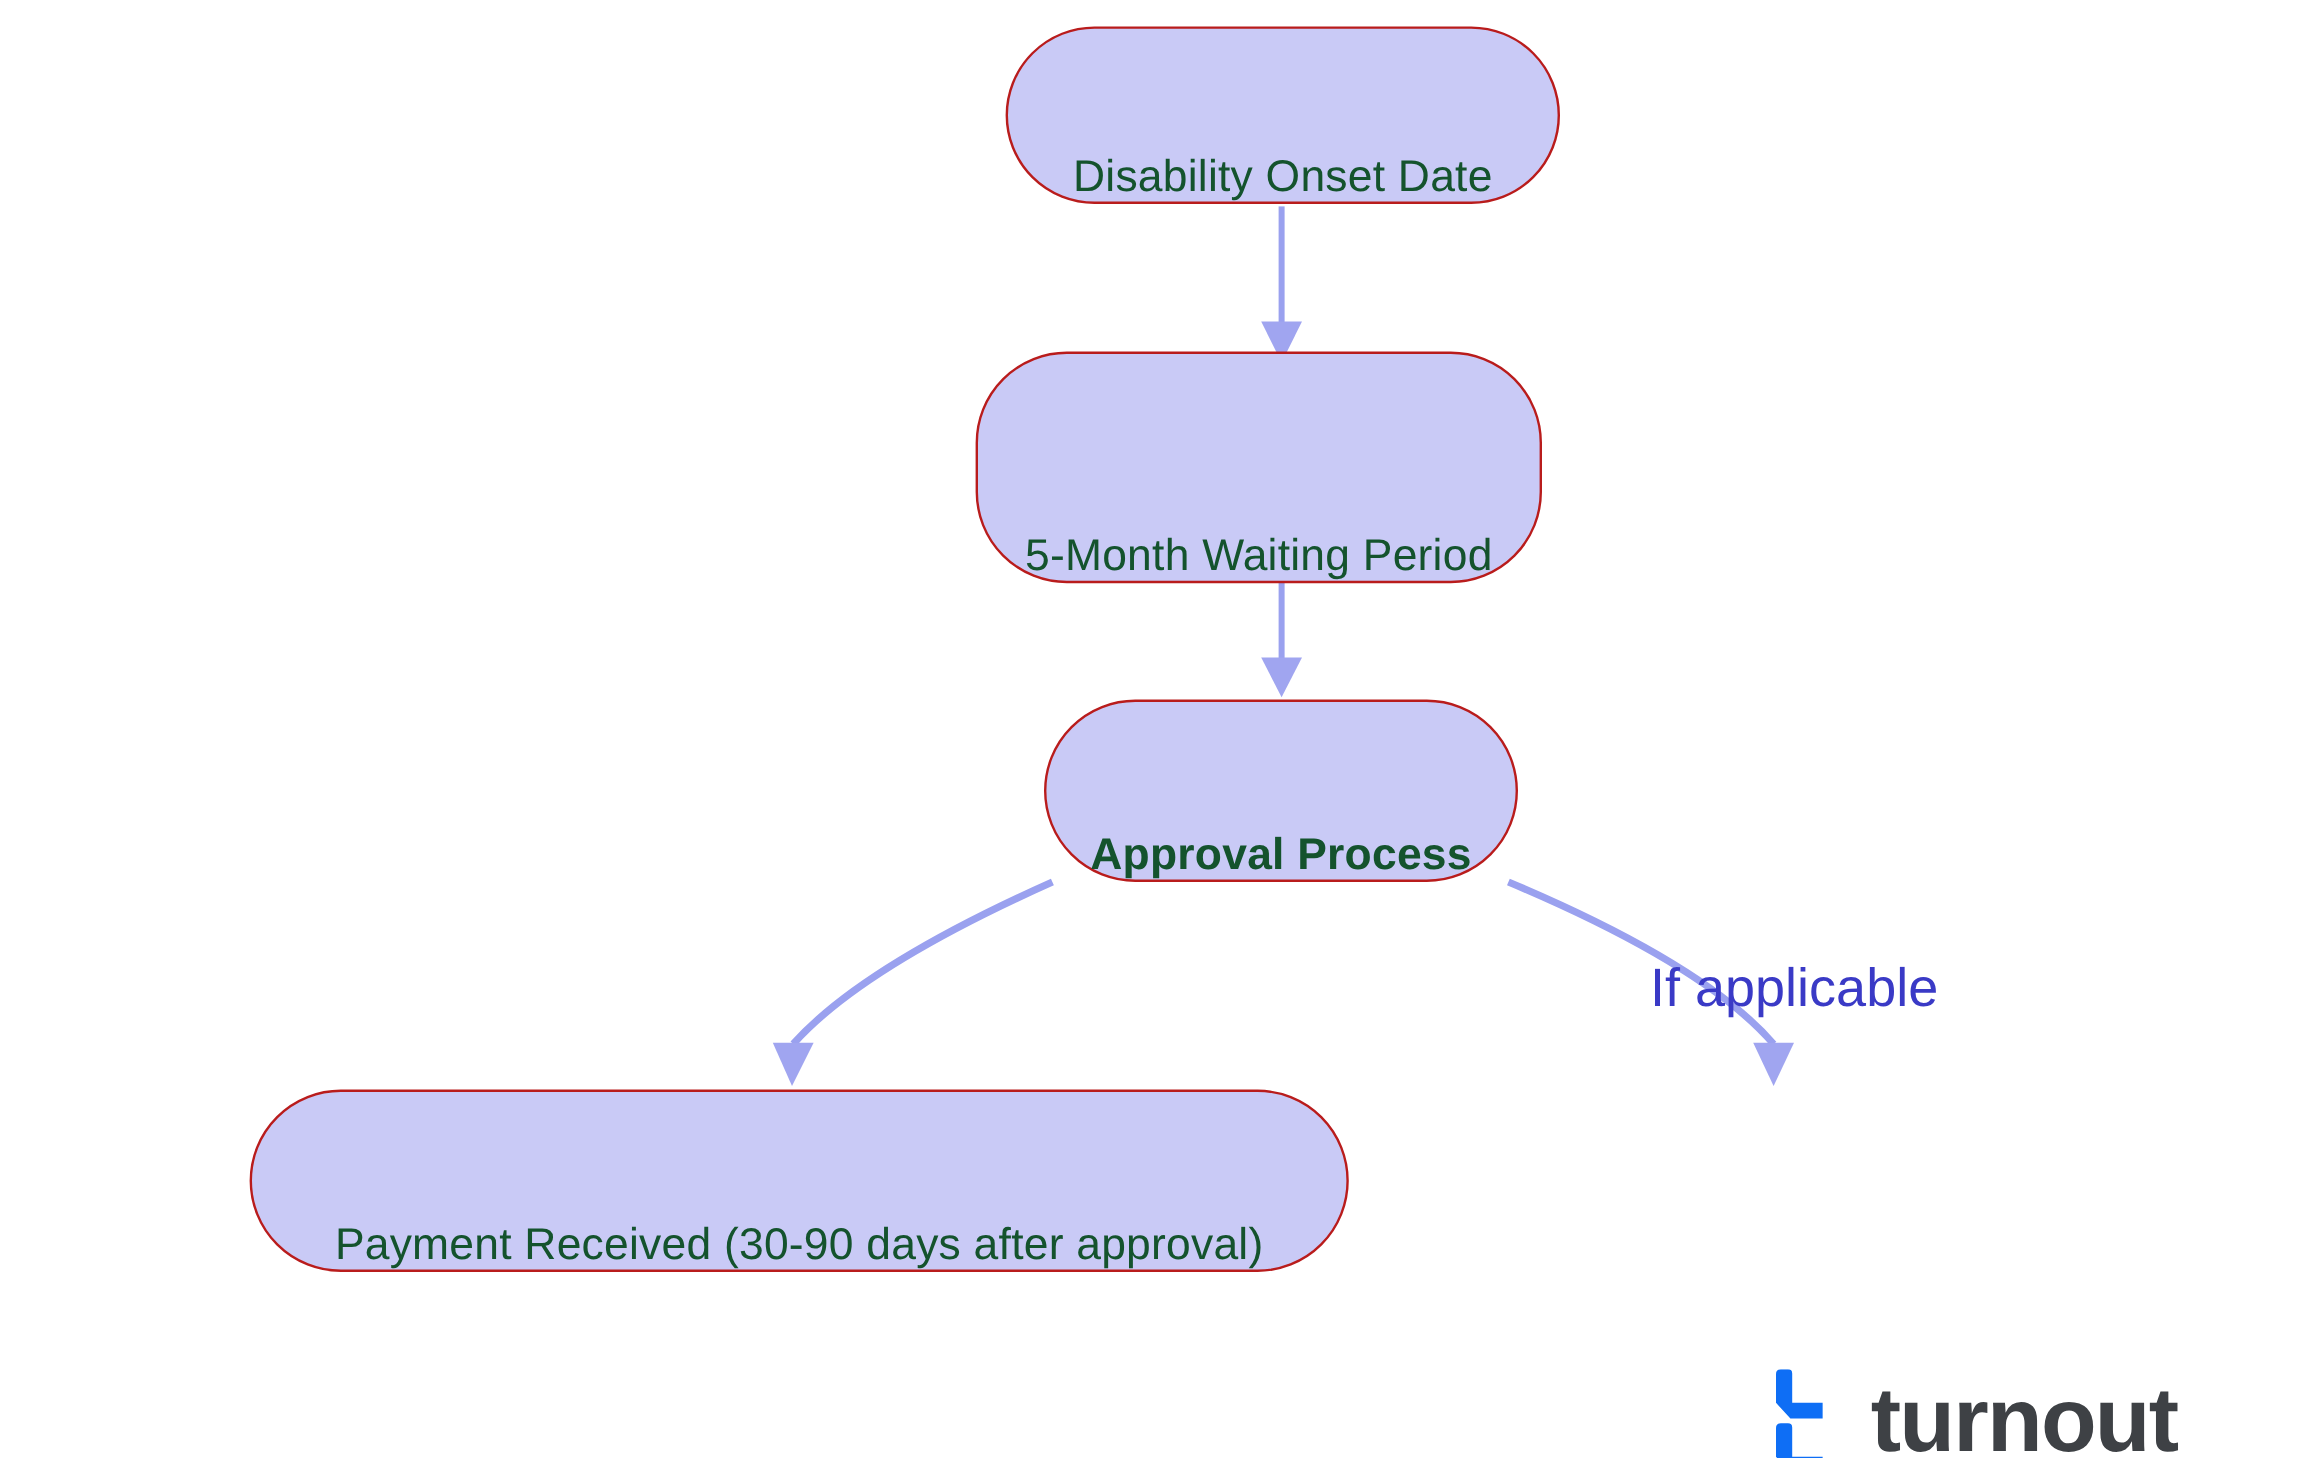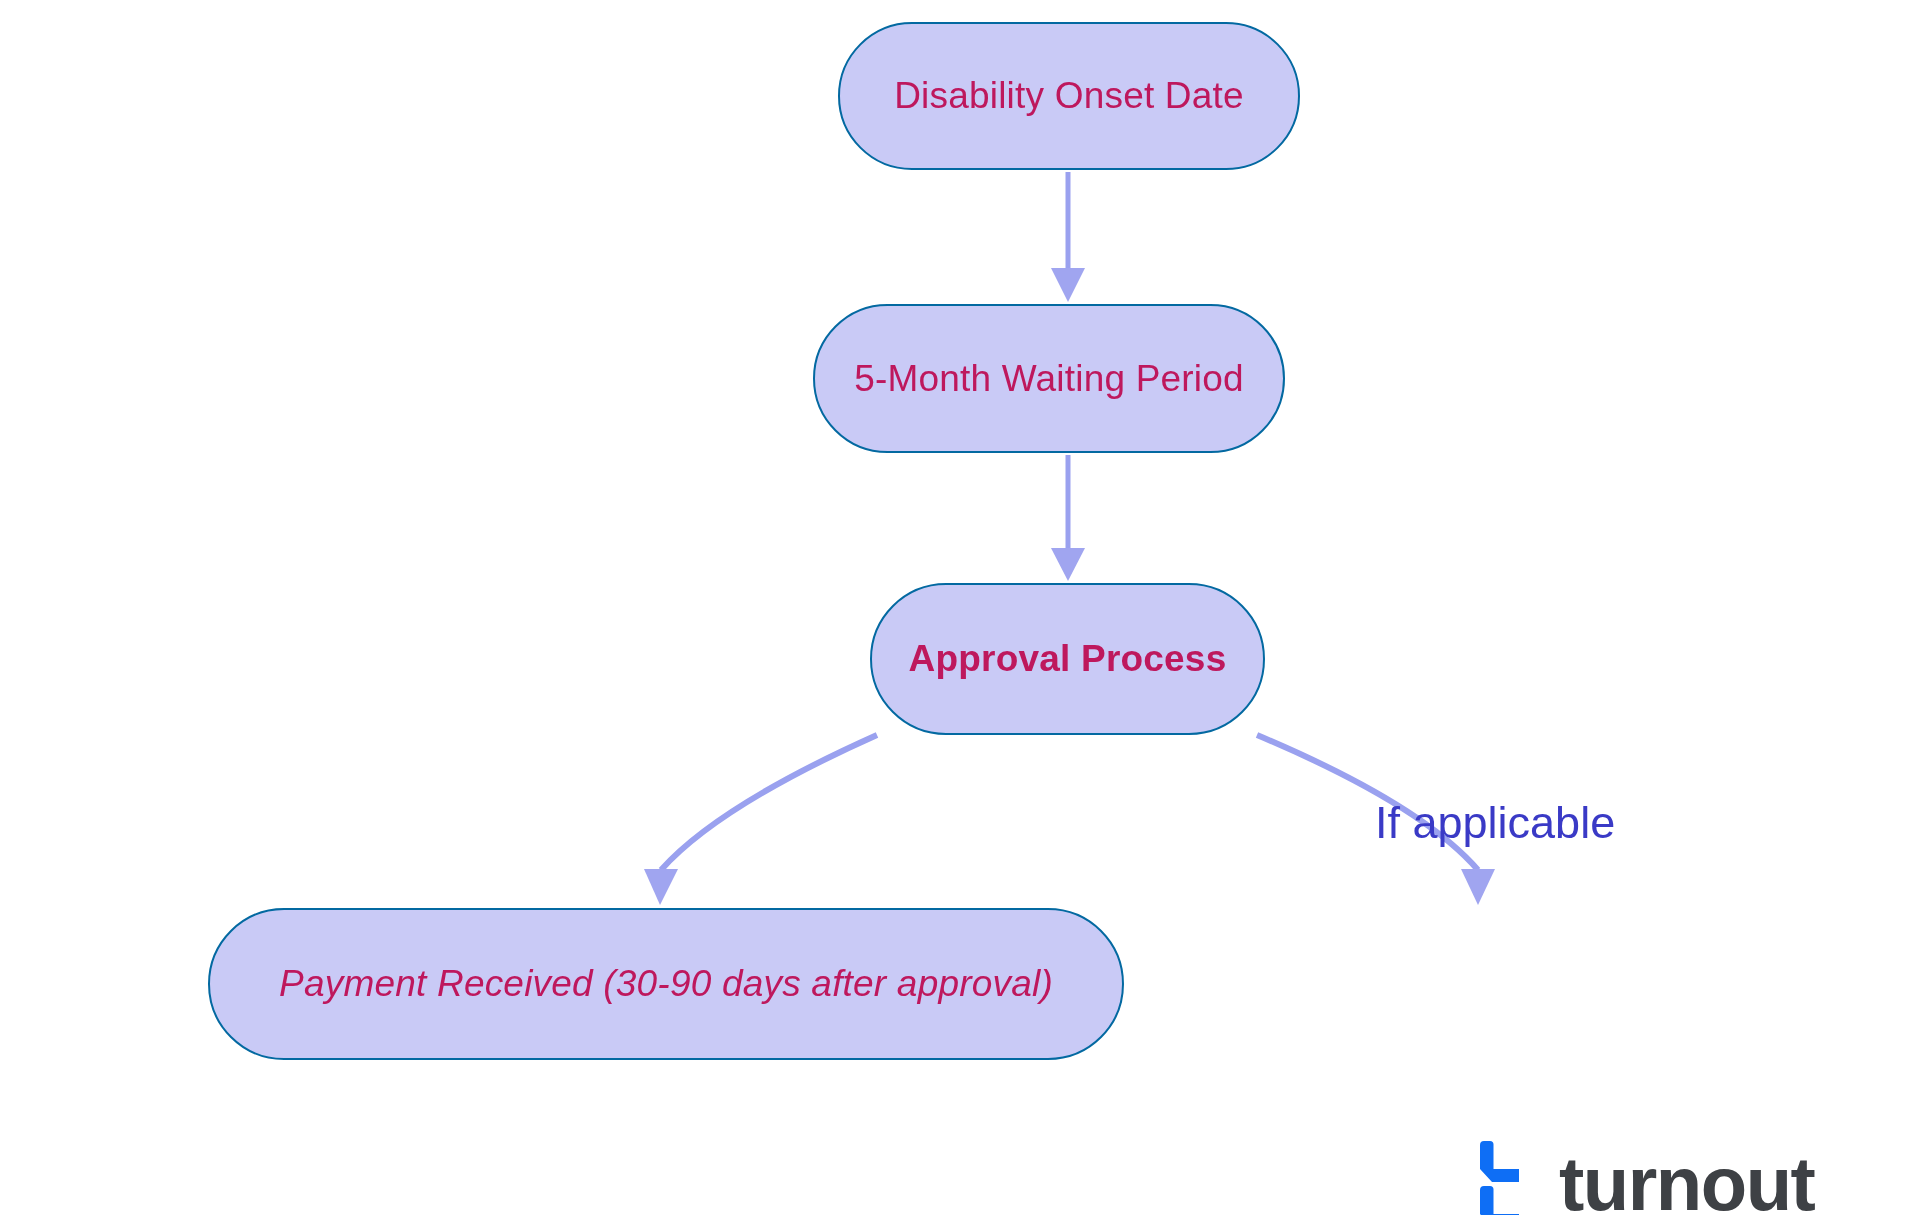--- a/index.html
+++ b/index.html
@@ -20,35 +20,35 @@
     left: 0;
     top: 0;
     width: 1920px;
     height: 1215px;
     pointer-events: none;
   }
   .node {
     position: absolute;
     box-sizing: border-box;
     background: #c9caf6;
-    border: 2px solid #0369a1;
+    border: 2px solid #b91c1c;
     border-radius: 76px;
     display: flex;
-    align-items: center;
+    align-items: flex-end;
     justify-content: center;
     text-align: center;
-    color: #be185d;
+    color: #14532d;
     font-size: 37px;
     letter-spacing: 0.2px;
   }
   .node span { padding: 0 30px; white-space: nowrap; }
   .node-1 { left: 838px;  top: 22px;  width: 462px; height: 148px; }
-  .node-2 { left: 813px;  top: 304px; width: 472px; height: 149px; }
+  .node-2 { left: 813px;  top: 293px; width: 472px; height: 193px; }
   .node-3 { left: 870px;  top: 583px; width: 395px; height: 152px; font-weight: bold; }
-  .node-4 { left: 208px;  top: 908px; width: 916px; height: 152px; font-style: italic; }
+  .node-4 { left: 208px;  top: 908px; width: 916px; height: 152px; }
   .node-5 { left: 1252px; top: 910px; width: 468px; height: 148px; }
   .edge-label {
     position: absolute;
     left: 1375px;
     top: 797px;
     color: #3a3ac6;
     font-size: 45px;
     white-space: nowrap;
   }
   .logo {

